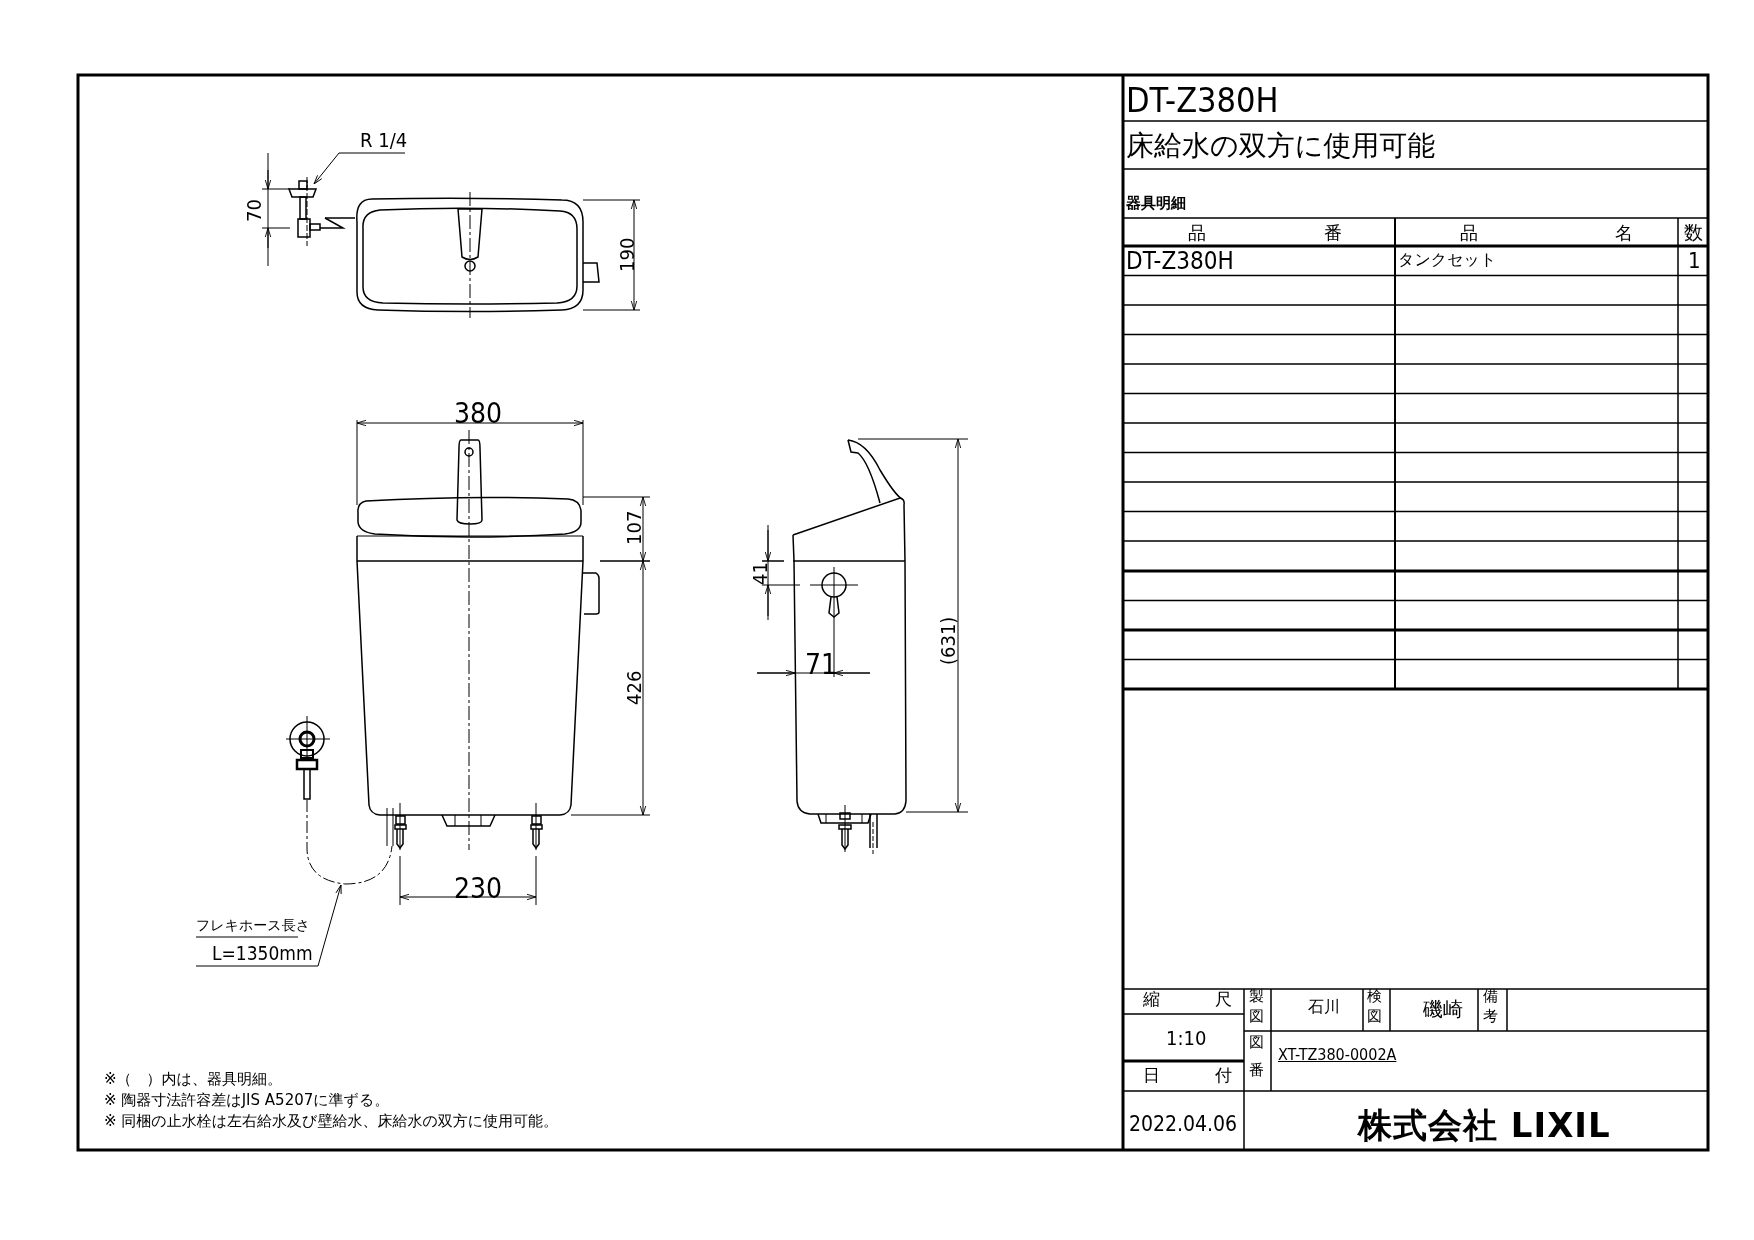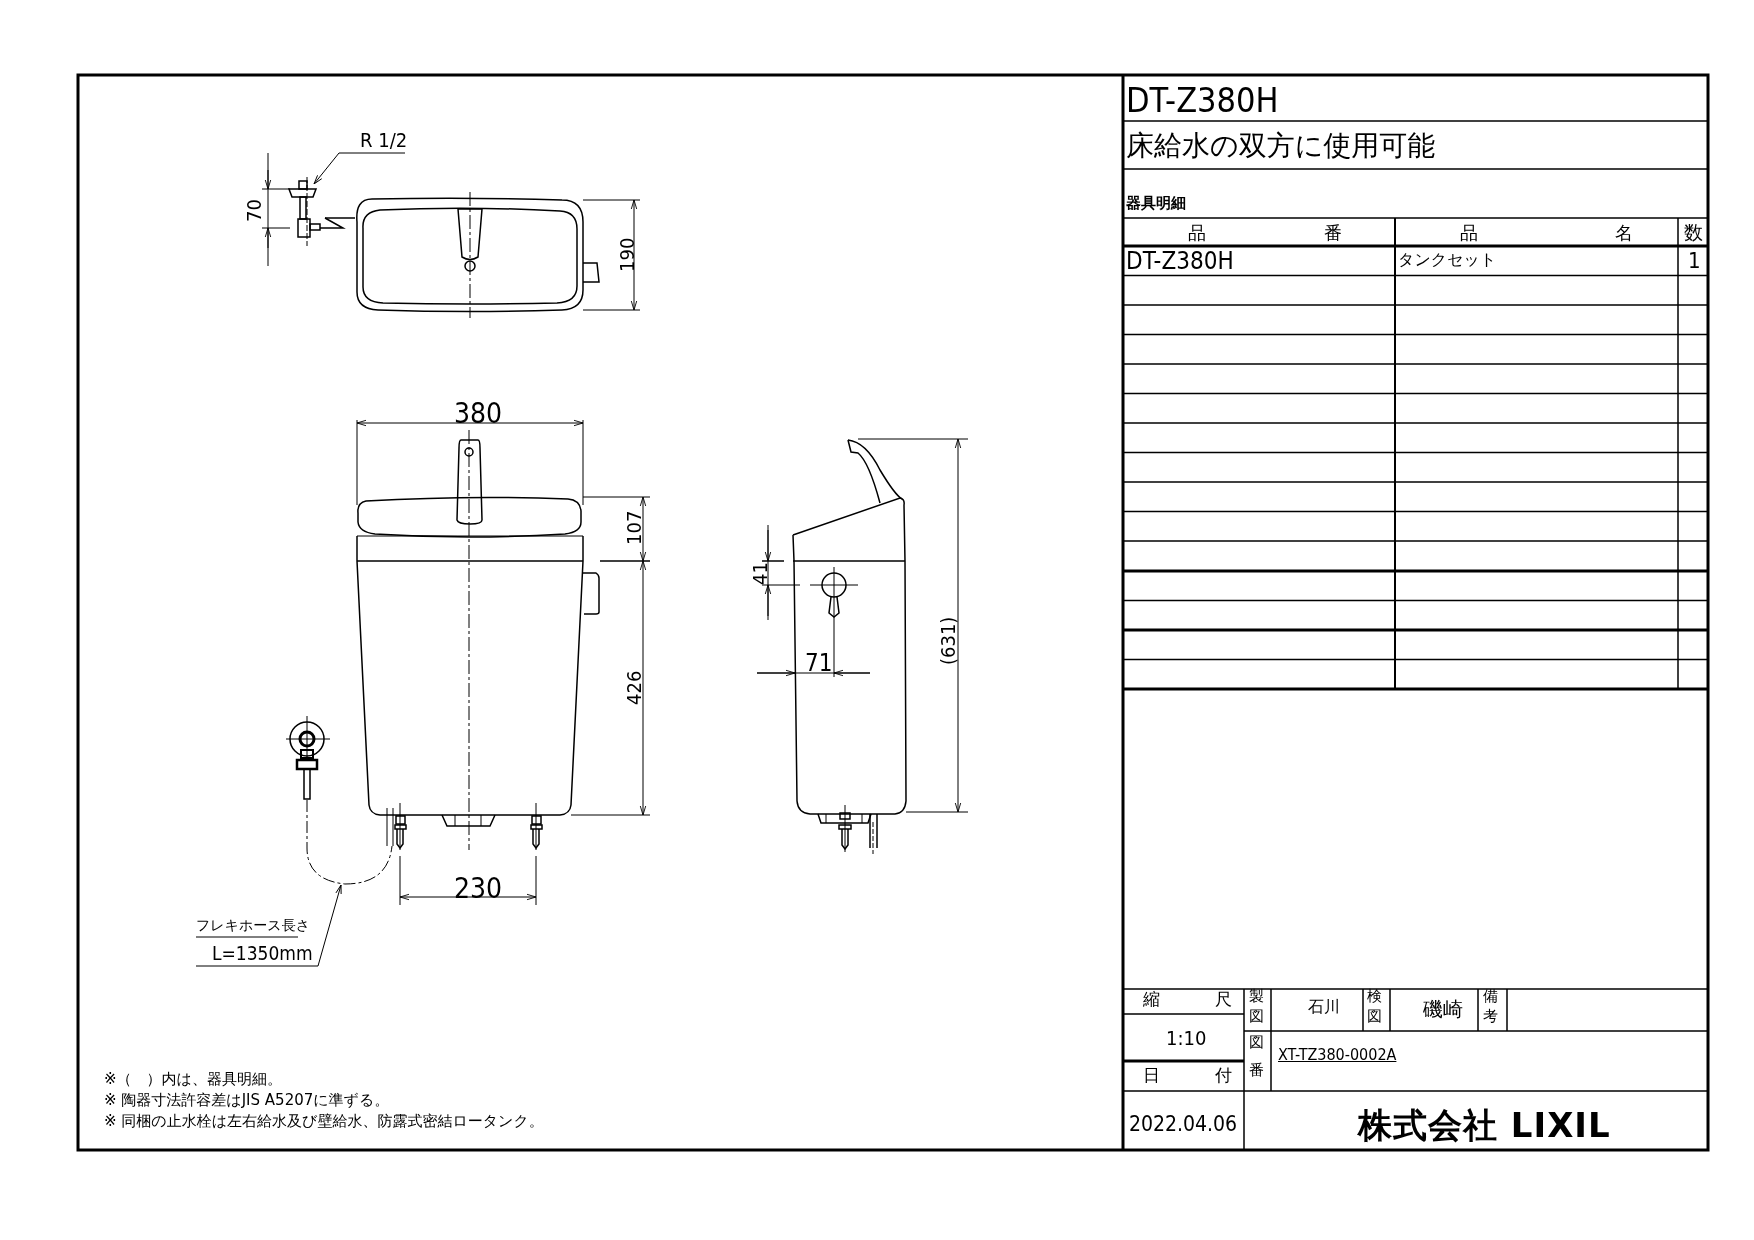--- a/index.html
+++ b/index.html
@@ -198,39 +198,39 @@
     <line x1="1244" y1="1031" x2="1708" y2="1031" stroke-width="1.5"></line>
     <line x1="1244" y1="989" x2="1244" y2="1150" stroke-width="1.5"></line>
     <line x1="1271" y1="989" x2="1271" y2="1091" stroke-width="1.5"></line>
     <line x1="1363" y1="989" x2="1363" y2="1031" stroke-width="1.5"></line>
     <line x1="1390" y1="989" x2="1390" y2="1031" stroke-width="1.5"></line>
     <line x1="1478" y1="989" x2="1478" y2="1031" stroke-width="1.5"></line>
     <line x1="1507" y1="989" x2="1507" y2="1031" stroke-width="1.5"></line>
   </g>
 </svg>
 
-<span class="t cad" style="left:360px;top:130px;font-size:20px;">R 1/2</span>
+<span class="t cad" style="left:360px;top:130px;font-size:20px;">R 1/4</span>
 <span class="t cad" style="left:244px;top:200px;font-size:20px;transform:rotate(-90deg);transform-origin:left top;top:222px;">70</span>
 <span class="t cad" style="left:617px;top:272px;font-size:20px;transform:rotate(-90deg);transform-origin:left top;">190</span>
 
 <span class="t cad" style="left:454px;top:400px;font-size:28px;">380</span>
 <span class="t cad" style="left:624px;top:545px;font-size:20px;transform:rotate(-90deg);transform-origin:left top;">107</span>
 <span class="t cad" style="left:624px;top:705px;font-size:20px;transform:rotate(-90deg);transform-origin:left top;">426</span>
 <span class="t cad" style="left:454px;top:875px;font-size:28px;">230</span>
 <span class="t cad" style="left:196px;top:918px;font-size:14px;">フレキホース長さ</span>
 <span class="t cad" style="left:212px;top:944px;font-size:19px;">L=1350mm</span>
 
 <span class="t cad" style="left:750px;top:585px;font-size:20px;transform:rotate(-90deg);transform-origin:left top;">41</span>
-<span class="t cad" style="left:805px;top:651px;font-size:24px;">71</span>
+<span class="t cad" style="left:805px;top:651px;font-size:28px;">71</span>
 <span class="t cad" style="left:938px;top:665px;font-size:20px;transform:rotate(-90deg);transform-origin:left top;">(631)</span>
 
 <div>
   <span class="t" style="left:104px;top:1072px;font-size:15px;">※（　）内は、器具明細。</span>
   <span class="t" style="left:104px;top:1093px;font-size:15px;">※ 陶器寸法許容差はJIS A5207に準ずる。</span>
-  <span class="t" style="left:104px;top:1114px;font-size:15px;">※ 同梱の止水栓は左右給水及び壁給水、防露式密結ロータンク。</span>
+  <span class="t" style="left:104px;top:1114px;font-size:15px;">※ 同梱の止水栓は左右給水及び壁給水、床給水の双方に使用可能。</span>
 </div>
 
 <div class="title-block">
   <span class="t cad" style="left:3px;top:8px;font-size:34px;font-weight:lighter;">DT-Z380H</span>
   <span class="t" style="left:3px;top:57px;font-size:28px;">床給水の双方に使用可能</span>
   <span class="t" style="left:3px;top:121px;font-size:15px;font-weight:bold;">器具明細</span>
 
   <span class="t" style="left:65px;top:149px;font-size:18px;">品</span>
   <span class="t" style="left:201px;top:149px;font-size:18px;">番</span>
   <span class="t" style="left:337px;top:149px;font-size:18px;">品</span>

